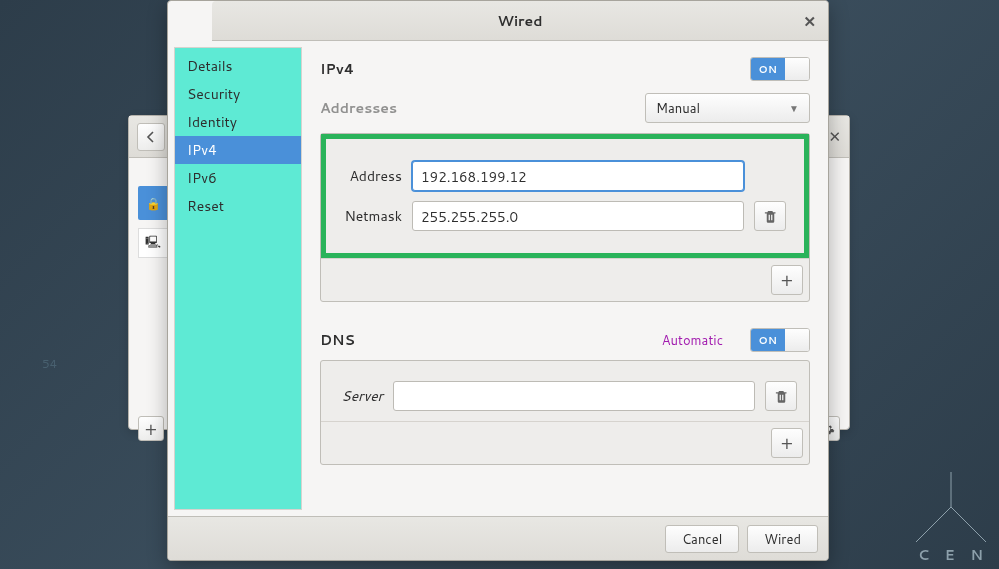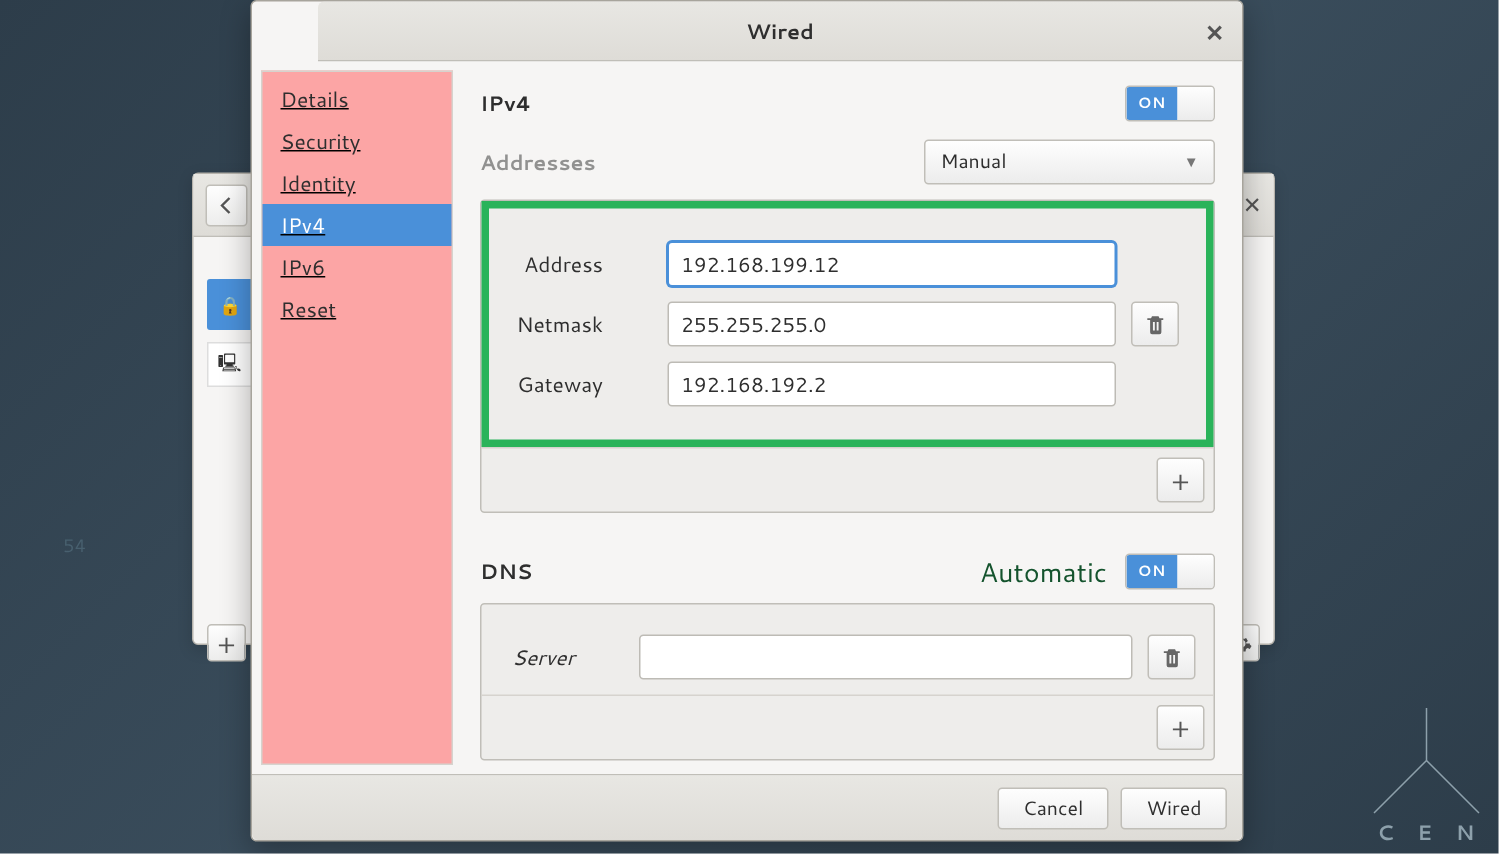--- a/index.html
+++ b/index.html
@@ -66,24 +66,23 @@
     position:relative; border-radius:4px 4px 0 0;
     color:#2e2e2e; font-weight:bold; font-size:14px;margin-left:44px;
   }
   .titlebar .close {
     position:absolute; right:12px; top:10px; font-size:15px; color:#555; cursor:pointer;
   }
   .dialog-body {
     flex:1; display:flex; overflow:hidden;
   }
   .sidebar {
-    width:128px; background:#fca5a5; border-right:1px solid #d6d3ce;
+    width:128px; background:#5eead4; border-right:1px solid #d6d3ce;
     margin: 6px 0 6px 6px; border:1px solid #d6d3ce;
     padding-top:4px;
-    text-decoration:underline;
   }
   .sidebar-item {
     padding: 4px 12px; font-size:14px; color:#2e2e2e; cursor:pointer;
   }
   .sidebar-item.selected {
     background:#4a90d9; color:#fff;
   }
   .main {
     flex:1; padding: 10px 18px 0 18px; overflow:auto;
     color:#2e2e2e;
@@ -97,50 +96,50 @@
   .toggle {
     width:60px; height:24px; background:#fff; border:1px solid #c0beb8; border-radius:3px;
     display:flex; align-items:center; cursor:pointer; overflow:hidden;
   }
   .toggle .on {
     width:34px; height:100%; background:#4a90d9; color:#fff; font-size:10px; font-weight:bold;
     display:flex; align-items:center; justify-content:center; letter-spacing:0.5px;
   }
   .toggle .knob { flex:1; background:linear-gradient(#fefefe,#ececec); height:100%; }
   .dropdown {
-    width:194px; height:30px; border:1px solid #c0beb8; border-radius:3px;
+    width:165px; height:30px; border:1px solid #c0beb8; border-radius:3px;
     background:linear-gradient(#fefefe,#ececec); display:flex; align-items:center;
     padding:0 10px; font-size:13px; color:#2e2e2e; cursor:pointer; justify-content:space-between;
   }
   .dropdown .chev { color:#777; font-size:10px; }
   .panel {
     border:1px solid #c0beb8; border-radius:3px; background:#eeedeb;
     margin-top:4px; position:relative; padding:0;
   }
   .highlight-box {
     margin:0; padding:12px 18px 12px 10px;
     border:5px solid #2ab35a;
   }
   .form-row { display:flex; align-items:center; gap:10px; margin:10px 0; }
   .form-label { width:66px; text-align:right; font-size:14px; color:#2e2e2e; }
   .form-input {
     flex:1; height:30px; border:1px solid #bdbbb5; border-radius:3px;
-    padding:0 8px; font-size:13.5px; background:#fff; color:#2e2e2e;margin-left:33px;
+    padding:0 8px; font-size:13.5px; background:#fff; color:#2e2e2e;
   }
   .form-input.focused { border-color:#4a90d9; box-shadow:0 0 0 1px #4a90d9; }
   .icon-btn {
     width:32px; height:30px; border:1px solid #c0beb8; border-radius:3px;
     background:linear-gradient(#fefefe,#ececec);
     display:flex;align-items:center;justify-content:center;color:#666;cursor:pointer;font-size:14px;
   }
   .panel-footer {
     display:flex; justify-content:flex-end; padding:6px; border-top:1px solid #d6d3ce;
   }
   .dns-row { display:flex; align-items:center; justify-content:space-between; margin-top:26px; }
-  .auto-label { font-size:18px; color:#14532d; margin-left:auto; margin-right:12px; }
+  .auto-label { font-size:13px; color:#a21caf; margin-left:auto; margin-right:27px; }
   .dns-panel {
     border:1px solid #c0beb8; border-radius:3px; background:#eeedeb;
     margin-top:8px; padding:10px 12px 0 12px;
   }
   .footer {
     height:44px; border-top:1px solid #c0beb8; background:linear-gradient(#e8e7e3,#dedcd7);
     display:flex; align-items:center; justify-content:flex-end; gap:8px; padding:0 10px;
     border-radius:0 0 4px 4px;
   }
   .btn {
@@ -228,24 +227,20 @@
           </div>
           <div class="form-row">
             <span class="form-label">Netmask</span>
             <input class="form-input" value="255.255.255.0" style="">
             <div class="icon-btn">
               <svg class="trash-svg" viewBox="0 0 24 24">
                   <path fill="#666" d="M6 7h12v13a2 2 0 01-2 2H8a2 2 0 01-2-2V7zm3-4h6l1 2h4v2H3V5h4l1-2zm0 6v9h2V9H9zm4 0v9h2V9h-2z"></path>
                 </svg>
             </div>
           </div>
-          <div class="form-row" style="margin-right:42px;">
-            <span class="form-label">Gateway</span>
-            <input class="form-input" value="192.168.192.2" style="">
-          </div>
         </div>
         <div class="panel-footer">
           <div class="icon-btn">
               <span class="plus">+</span>
             </div>
         </div>
       </div>
 
       <div class="dns-row">
         <span class="section-title">DNS</span>

